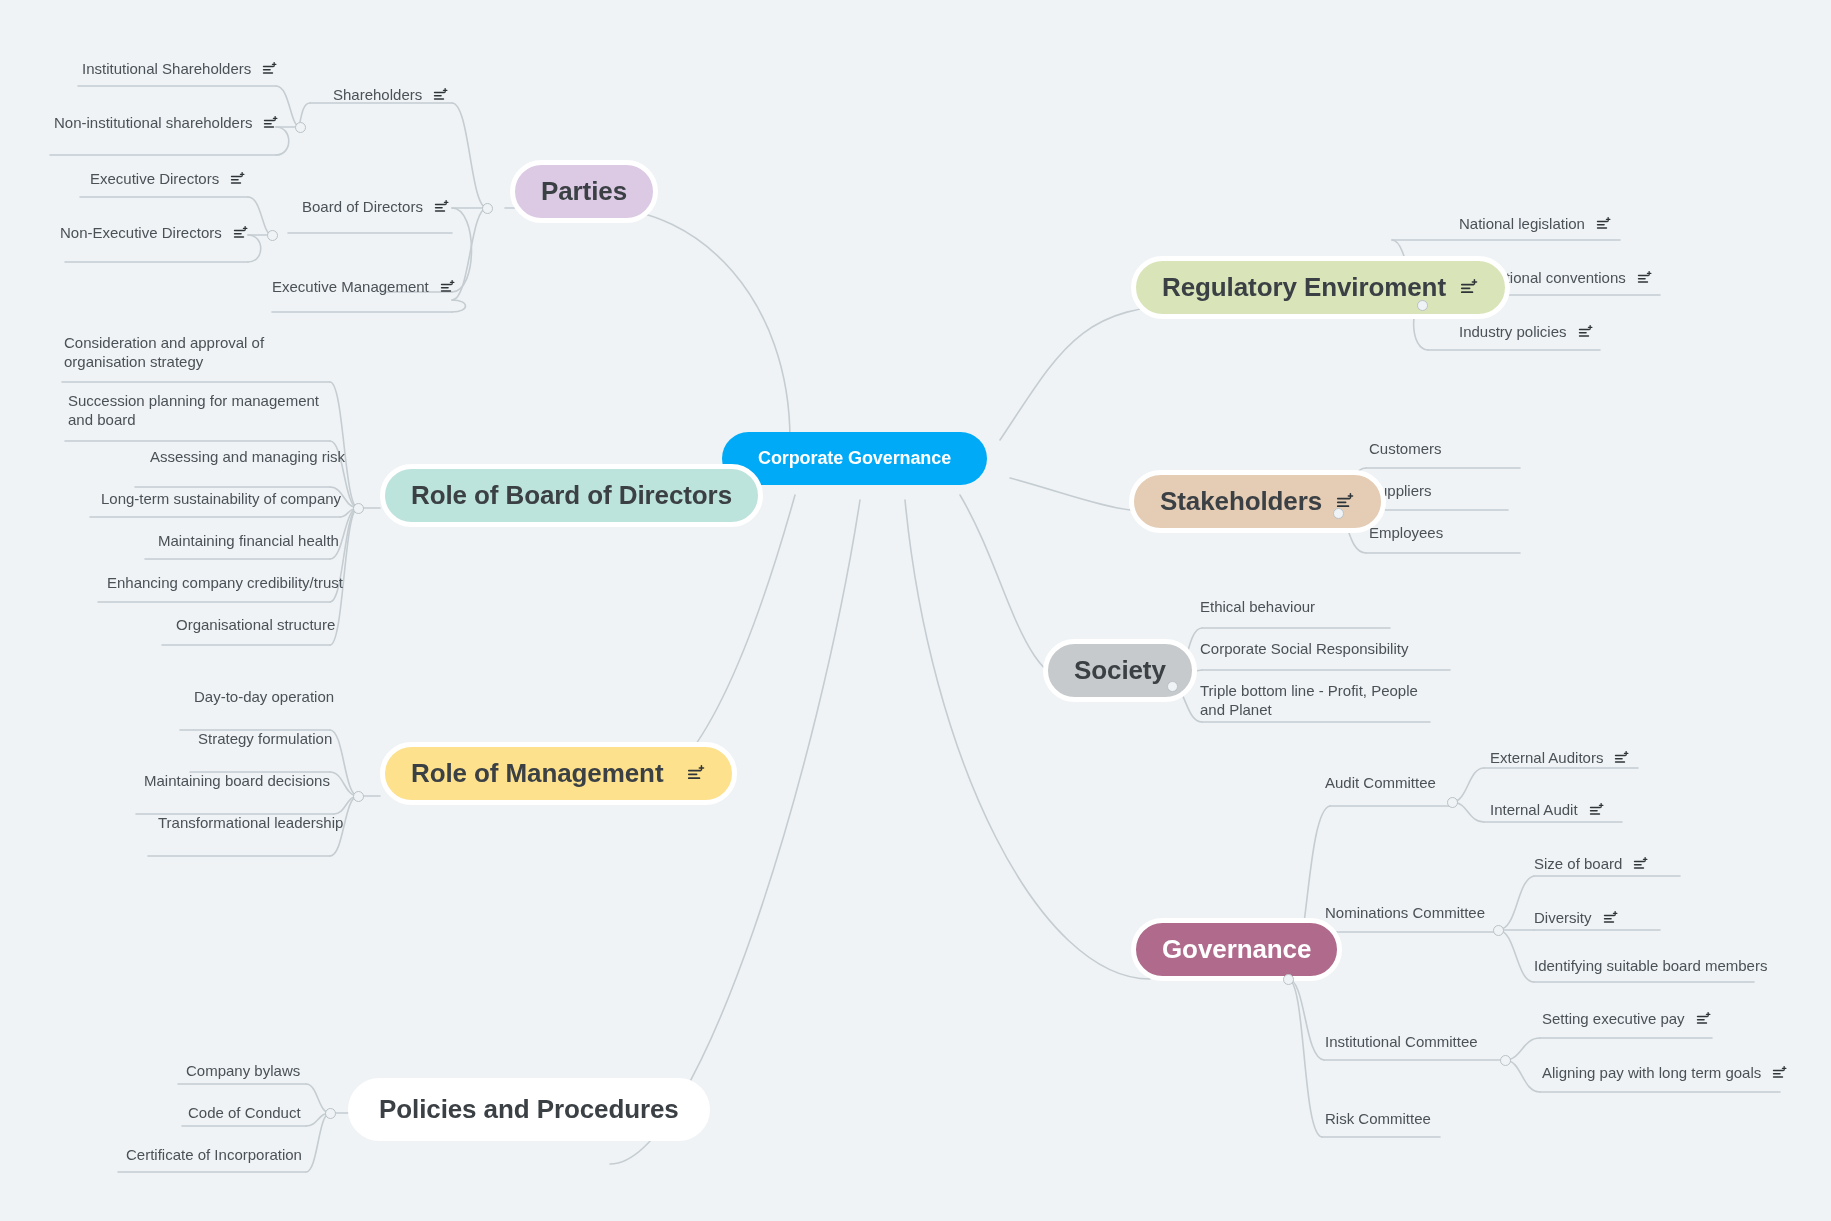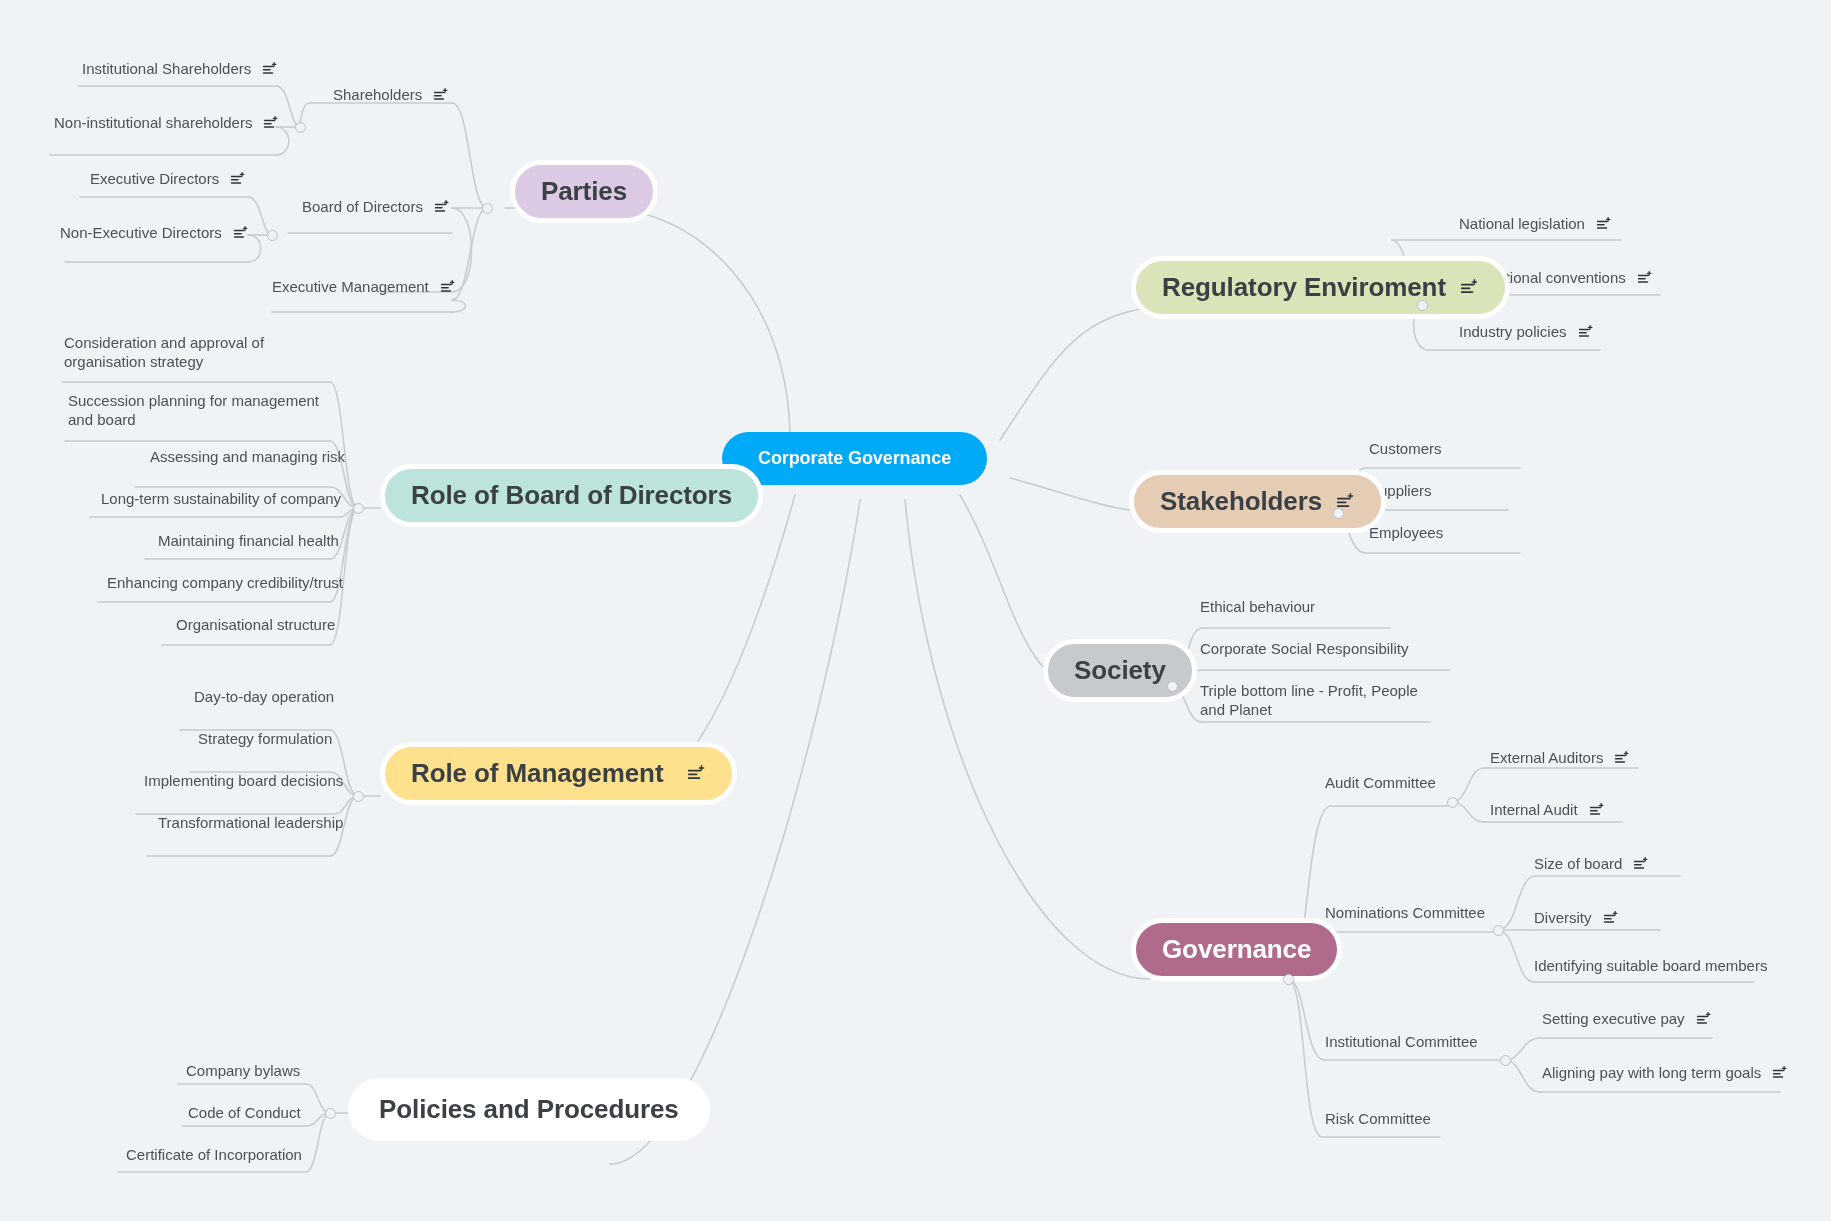--- a/index.html
+++ b/index.html
@@ -616,21 +616,21 @@
     <span class="ltext">Organisational structure</span>
   </div>
 
   <div class="leaf" style="left:194px; top:688px;">
     <span class="ltext">Day-to-day operation</span>
   </div>
   <div class="leaf" style="left:198px; top:730px;">
     <span class="ltext">Strategy formulation</span>
   </div>
   <div class="leaf" style="left:144px; top:772px;">
-    <span class="ltext">Implementing board decisions</span>
+    <span class="ltext">Maintaining board decisions</span>
   </div>
   <div class="leaf" style="left:158px; top:814px;">
     <span class="ltext">Transformational leadership</span>
   </div>
 
   <div class="leaf" style="left:186px; top:1062px;">
     <span class="ltext">Company bylaws</span>
   </div>
   <div class="leaf" style="left:188px; top:1104px;">
     <span class="ltext">Code of Conduct</span>

